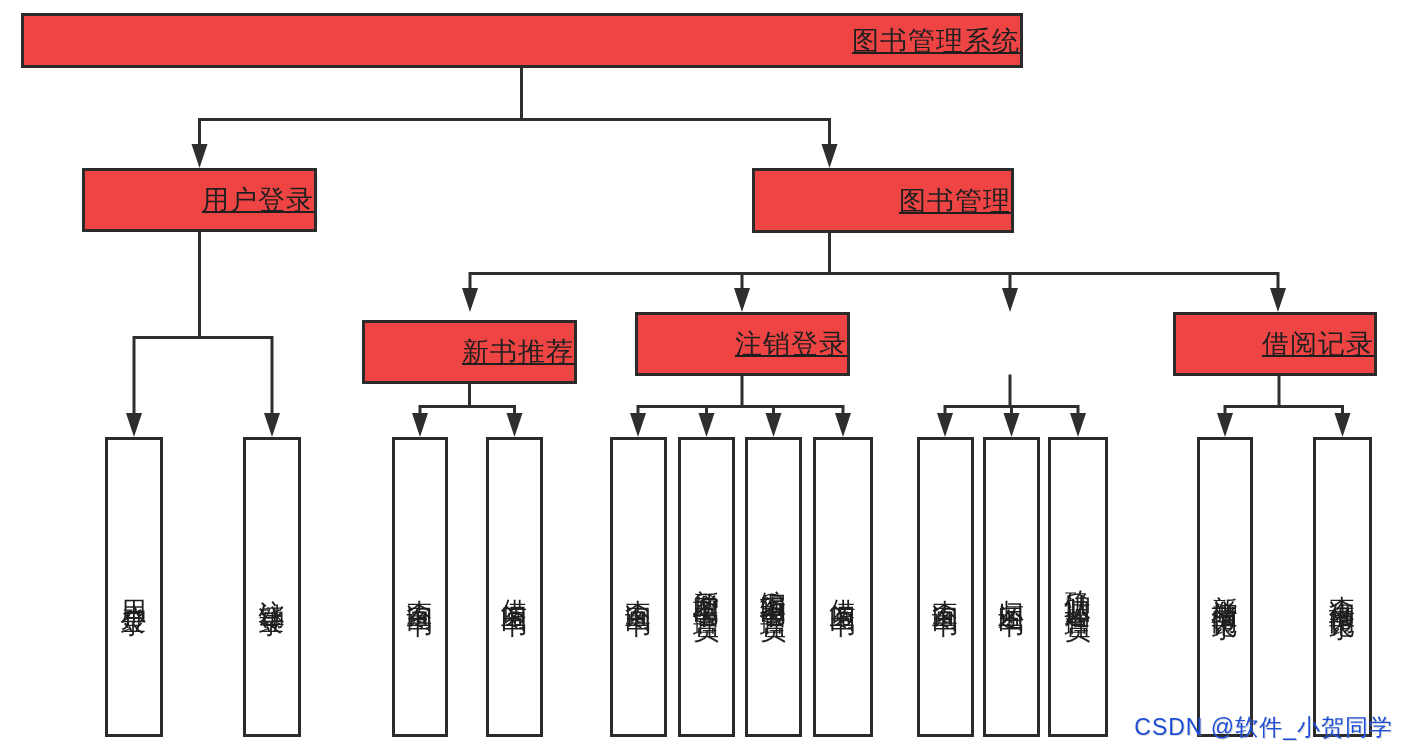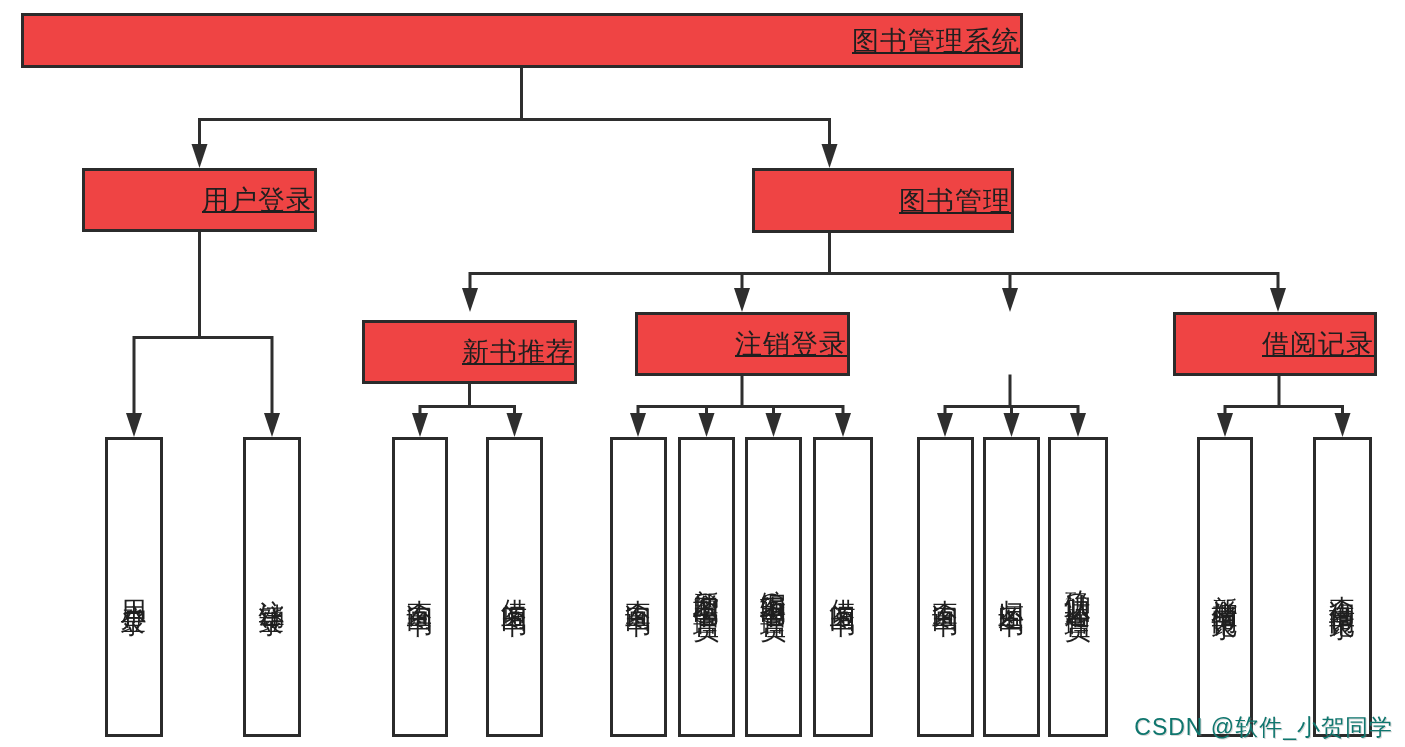--- a/index.html
+++ b/index.html
@@ -22,21 +22,21 @@
     position:absolute;top:437px;height:300px;background:#ffffff;
     border:3px solid #2b2b2b;box-sizing:border-box;
     display:flex;align-items:center;justify-content:center;
   }
   .vtext{
     writing-mode:vertical-rl;text-orientation:mixed;
     font-size:26px;line-height:1;letter-spacing:4px;white-space:nowrap;
   }
   .watermark{
     position:absolute;right:12px;bottom:4px;
-    font-size:23px;color:#0f766e;letter-spacing:1px;
+    font-size:23px;color:#1d4ed8;letter-spacing:1px;
     text-shadow:1px 1px 0 rgba(140,140,140,.35);
   }
 </style>
 </head>
 <body>
 
 <div class="stage">
 
   <svg class="wires" viewBox="0 0 1405 747">
     <g>

